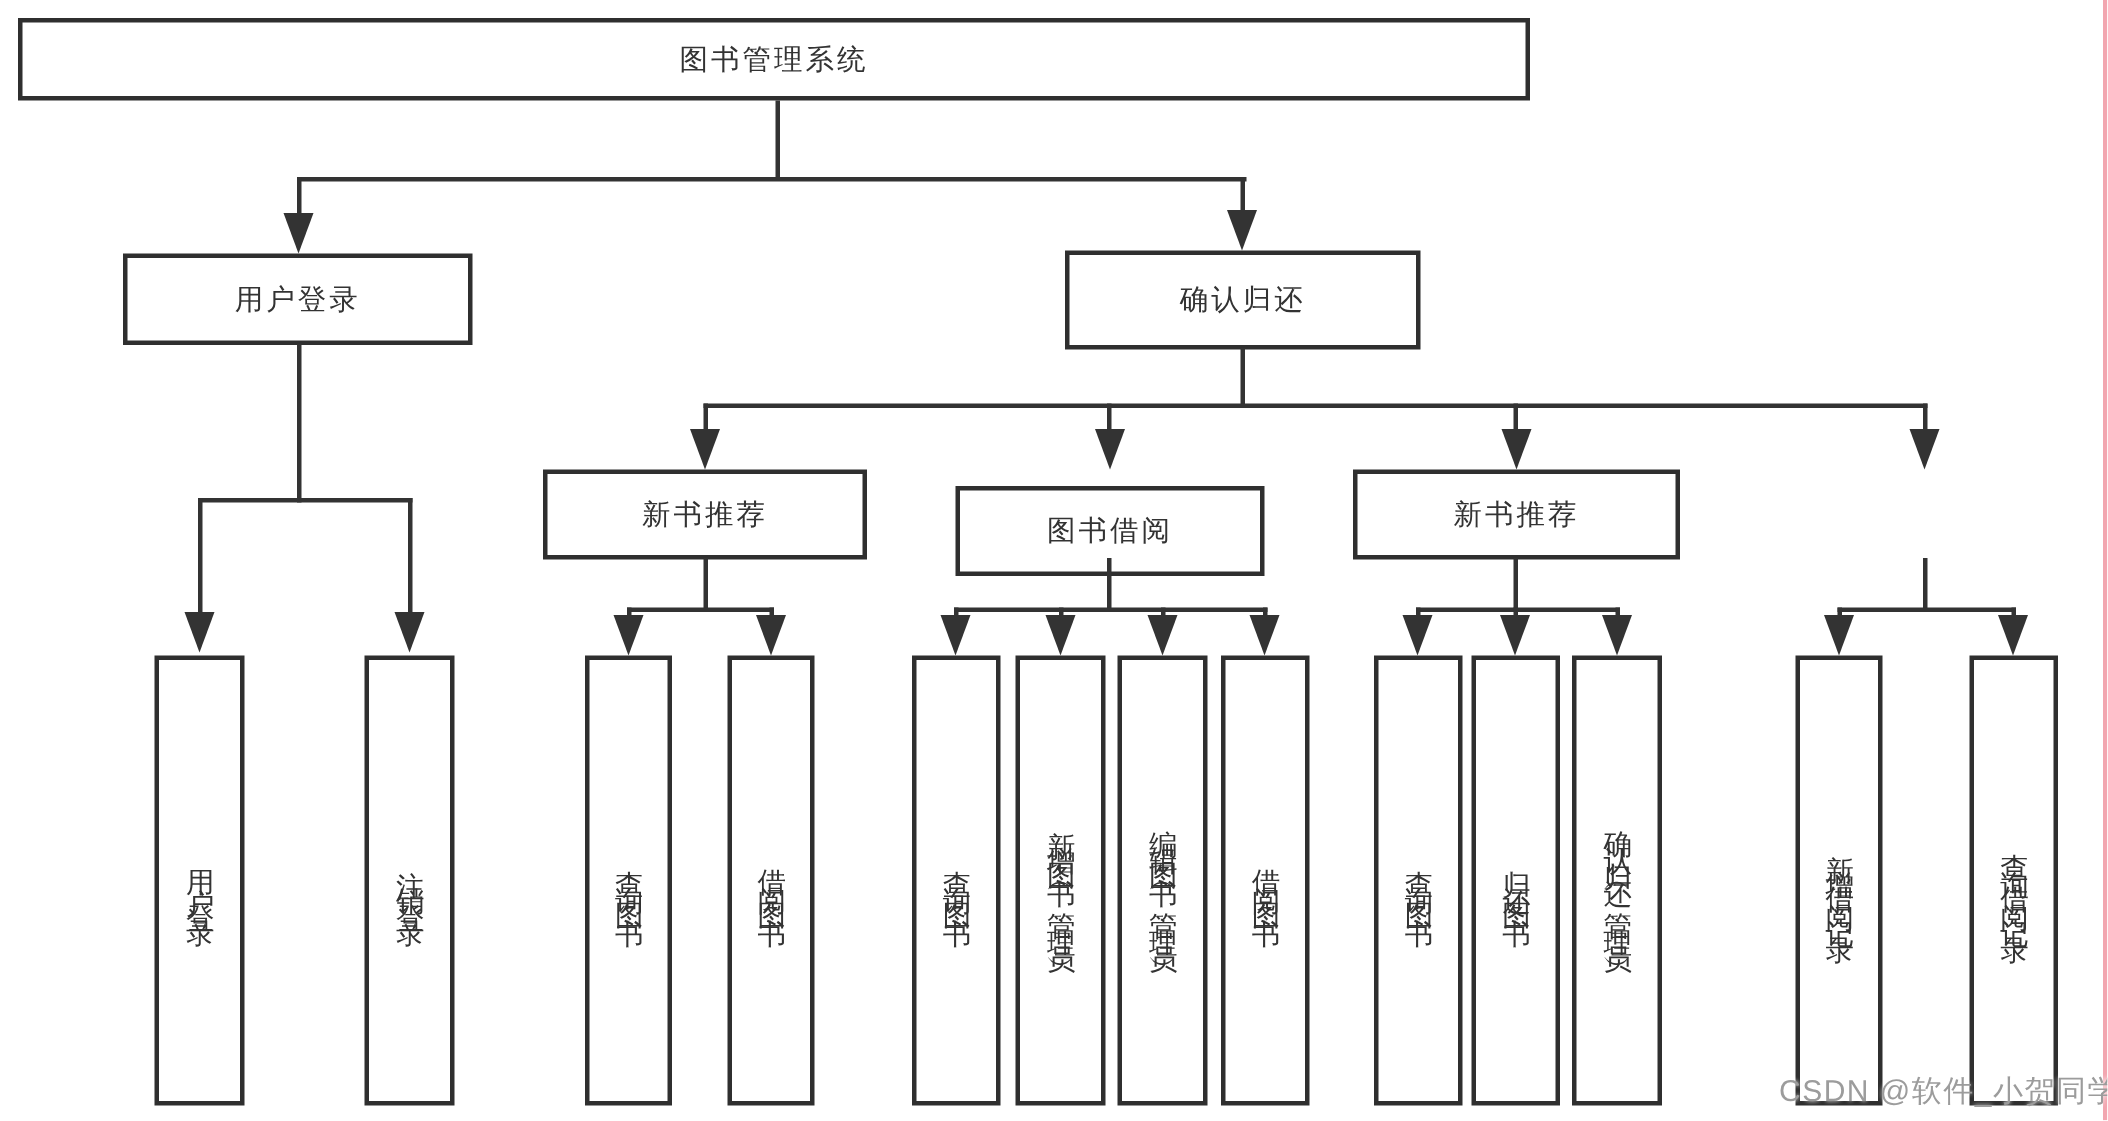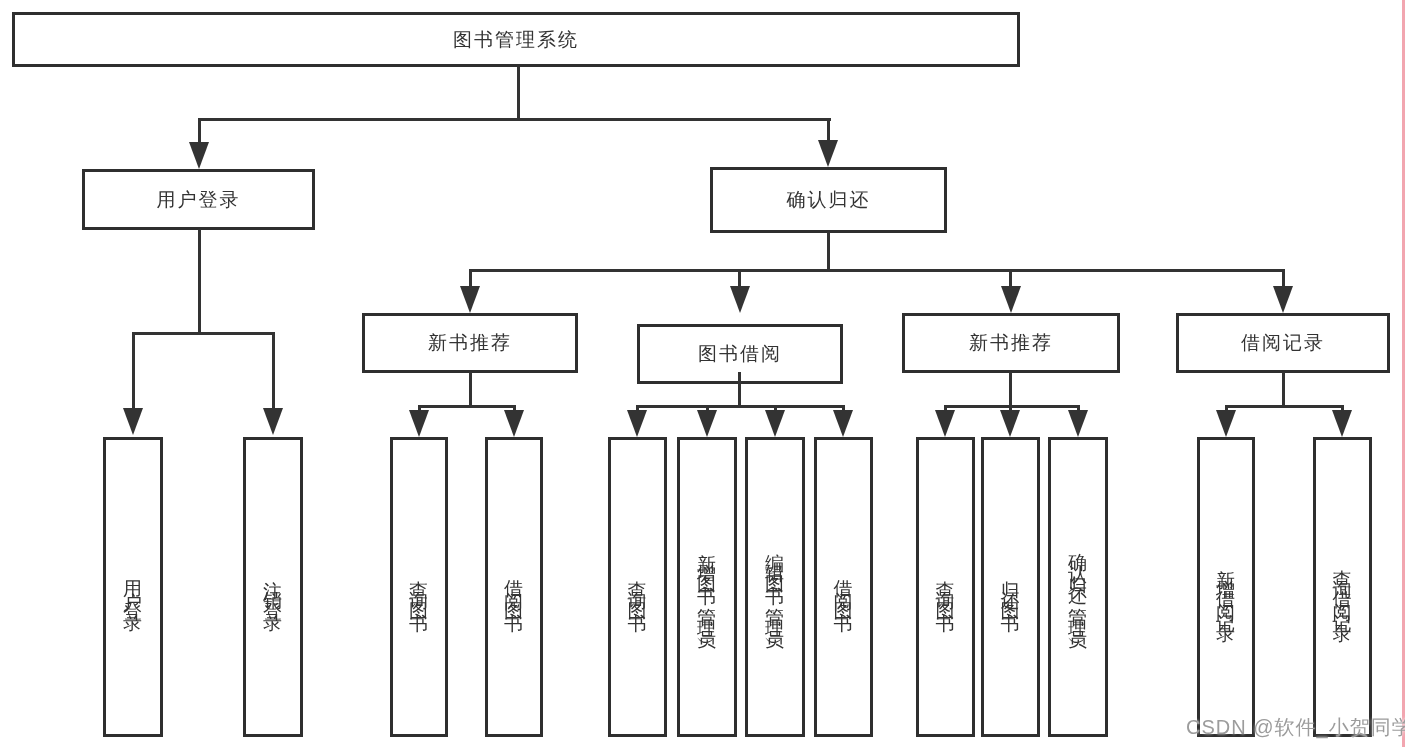--- a/index.html
+++ b/index.html
@@ -85,23 +85,20 @@
   </div>
 
   <div class="hbox" style="left:637px;top:324px;width:206px;height:60px;">
     <span>图书借阅</span>
   </div>
 
   <div class="hbox" style="left:902px;top:313px;width:218px;height:60px;">
     <span>新书推荐</span>
   </div>
 
-  <div class="hbox" style="left:1176px;top:313px;width:214px;height:60px;">
-    <span>借阅记录</span>
-  </div>
 
   <div class="vbox" style="left:103px;width:60px;">
     <span class="vtext">用户登录</span>
   </div>
   <div class="vbox" style="left:243px;width:60px;">
     <span class="vtext">注销登录</span>
   </div>
 
   <div class="vbox" style="left:390px;width:58px;">
     <span class="vtext">查询图书</span>

